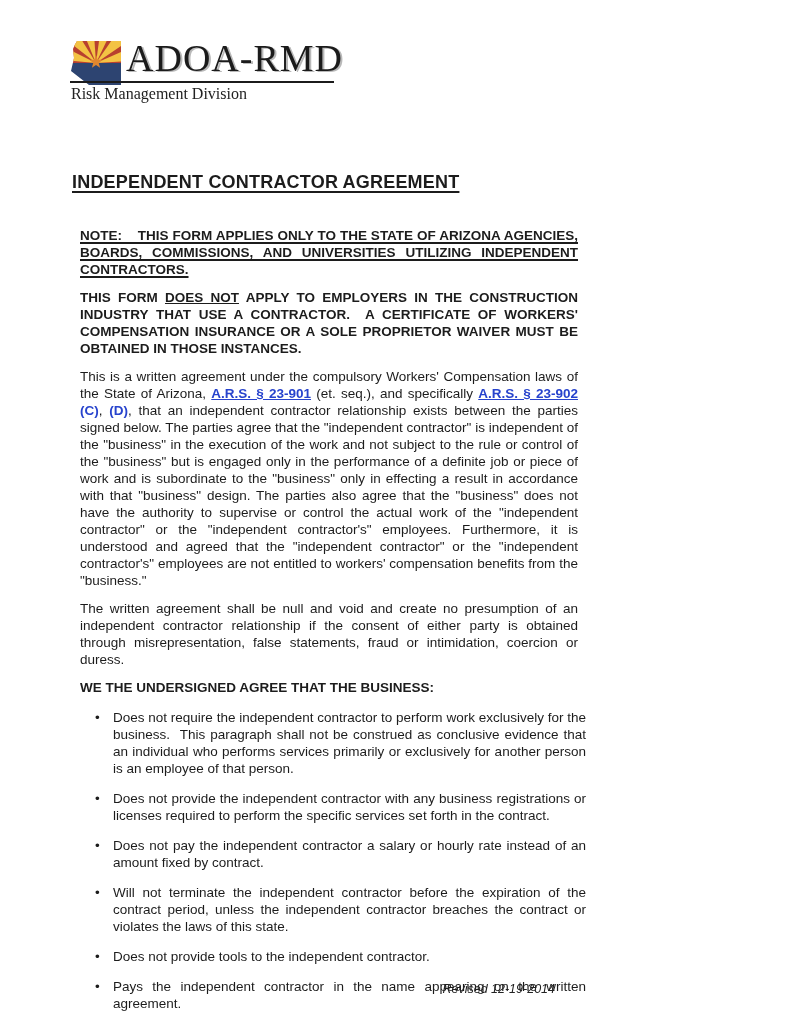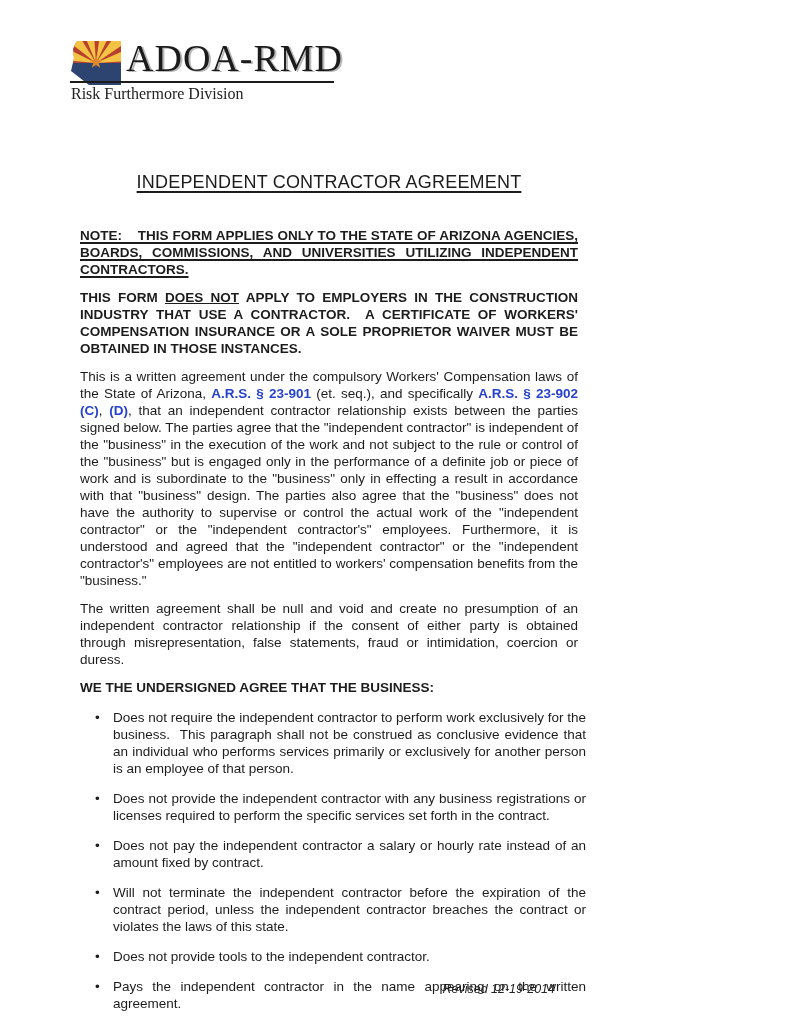--- a/index.html
+++ b/index.html
@@ -34,42 +34,42 @@
   .logo-subtitle{
     position:absolute;left:-1px;top:85px;
     font-family:"Liberation Serif", serif;
     font-size:16px;color:#222;
     white-space:nowrap;
   }
 
   
   .doc-title{
     margin:32px 0 0 0;
-    text-align:center;
-    font-size:18px;font-weight:normal;
+    text-align:left;
+    font-size:18px;font-weight:bold;
     text-decoration:underline;
     text-decoration-thickness:2px;
     text-underline-offset:3px;
     letter-spacing:.2px;
   }
   p{margin:8px;font-size:13.5px;line-height:17px;text-align:justify;}
   .note{
     margin-top:34px;
     font-weight:bold;
     text-decoration:underline;
     text-decoration-thickness:1.5px;
     text-underline-offset:2px;
   }
   .p-bold{margin-top:11px;font-weight:bold;}
   .p-bold .u{text-decoration:underline;}
   .p-body{margin-top:11px;}
   a.ars-link{
     color:#2743cd;font-weight:bold;text-decoration:none;cursor:pointer;
   }
-  a.ars-link.underl{}
+  a.ars-link.underl{text-decoration:underline;}
   .agree-heading{margin-top:11px;font-weight:bold;text-align:left;}
 
   ul.bullets{
     list-style:none;
     margin:13px 0 0 0;
     padding:0 0 0 41px;
   }
   ul.bullets li{
     position:relative;
     font-size:13.5px;line-height:17px;text-align:justify;
@@ -109,21 +109,21 @@
             <path d="M26 23 L14 -6 L24 -6 Z"></path>
             <path d="M26 23 L30 -6 L40 -6 Z"></path>
             <path d="M26 23 L46 -6 L60 0 Z"></path>
             <path d="M26 23 L60 8 L60 21 Z"></path>
           </g>
           <polygon fill="#e0862f" points="26,15 27.7,19.65 32.66,19.84 28.76,22.9 30.11,27.66 26,24.9 21.89,27.66 23.24,22.9 19.34,19.84 24.3,19.65"></polygon>
         </g>
       </svg>
       <div class="logo-title">ADOA-RMD</div>
       <div class="logo-rule"></div>
-      <div class="logo-subtitle">Risk Furthermore Division</div>
+      <div class="logo-subtitle">Risk Management Division</div>
     </div>
 
     <h1 class="doc-title">INDEPENDENT CONTRACTOR AGREEMENT</h1>
 
     <p class="note">NOTE:&nbsp;&nbsp;&nbsp; THIS FORM APPLIES ONLY TO THE STATE OF ARIZONA AGENCIES, BOARDS, COMMISSIONS, AND UNIVERSITIES UTILIZING INDEPENDENT CONTRACTORS.</p>
 
     <p class="p-bold"><span>THIS FORM </span><span class="u">DOES NOT</span><span> APPLY TO EMPLOYERS IN THE CONSTRUCTION INDUSTRY THAT USE A CONTRACTOR.&nbsp; A CERTIFICATE OF WORKERS' COMPENSATION INSURANCE OR A SOLE PROPRIETOR WAIVER MUST BE OBTAINED IN THOSE INSTANCES.</span></p>
 
     <p class="p-body"><span>This is a written agreement under the compulsory Workers' Compensation laws of the State of Arizona, </span><a class="ars-link underl">A.R.S. § 23-901</a><span> (et. seq.), and specifically </span><a class="ars-link underl">A.R.S. § 23-902</a><span> </span><a class="ars-link">(C)</a><span>, </span><a class="ars-link">(D)</a><span>, that an independent contractor relationship exists between the parties signed below. The parties agree that the "independent contractor" is independent of the "business" in the execution of the work and not subject to the rule or control of the "business" but is engaged only in the performance of a definite job or piece of work and is subordinate to the "business" only in effecting a result in accordance with that "business" design. The parties also agree that the "business" does not have the authority to supervise or control the actual work of the "independent contractor" or the "independent contractor's" employees. Furthermore, it is understood and agreed that the "independent contractor" or the "independent contractor's" employees are not entitled to workers' compensation benefits from the "business."</span></p>
 

